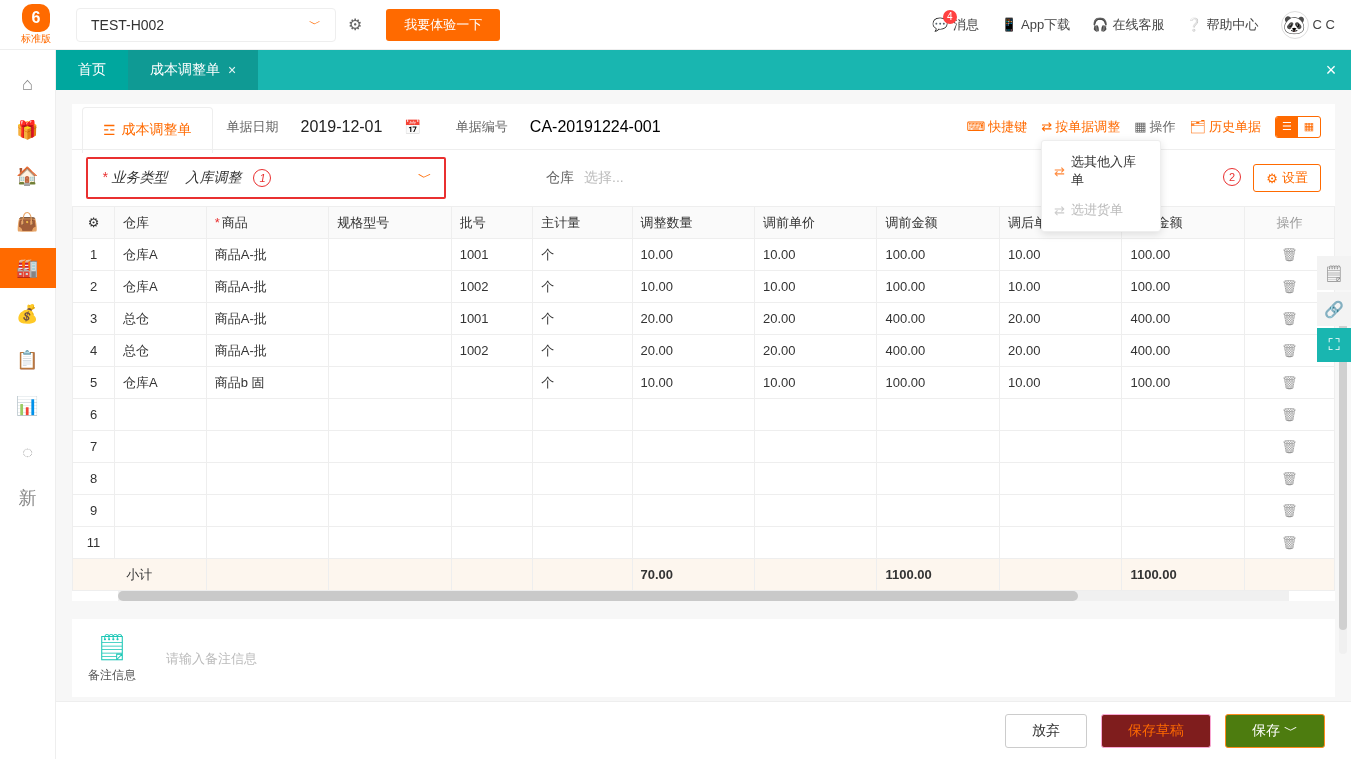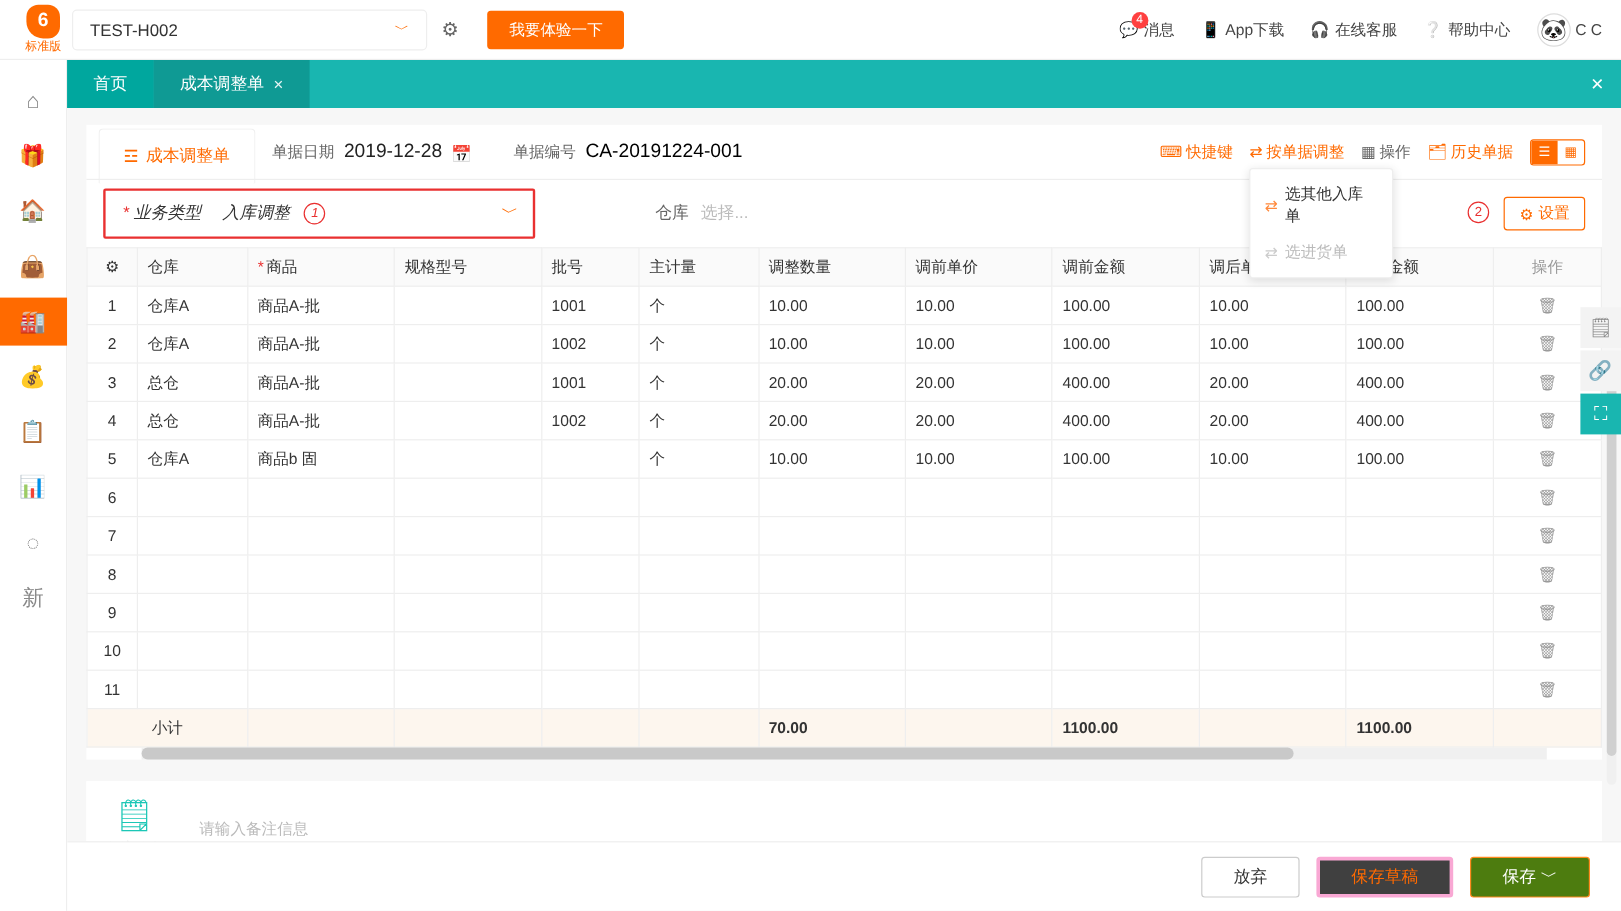--- a/index.html
+++ b/index.html
@@ -3,21 +3,21 @@
 <meta charset="utf-8">
 <style>
 * { box-sizing: border-box; margin: 0; padding: 0; font-family: "Microsoft YaHei", Arial, sans-serif; }
 body { width: 1351px; height: 759px; background: #fff; font-size: 13px; color: #333; overflow: hidden; }
 
 
 .top-header { height: 50px; display: flex; align-items: center; padding: 0 16px; border-bottom: 1px solid #eee; }
 .logo-area { display:flex;flex-direction:column;align-items:center;justify-content:center;width:40px; }
 .logo-icon { width: 28px; height: 28px; background: #ff6a00; border-radius: 10px 10px 10px 14px; display:flex;align-items:center;justify-content:center;color:#fff;font-weight:bold;font-size:16px;}
 .logo-sub { font-size: 10px; color: #ff6a00; }
-.org-select { margin-left: 4px; display:flex;align-items:center;border:1px solid #eee;border-radius:4px;height:34px;padding:0 14px;width:296px;justify-content:space-between;}
+.org-select { margin-left: 20px; display:flex;align-items:center;border:1px solid #eee;border-radius:4px;height:34px;padding:0 14px;width:260px;justify-content:space-between;}
 .org-name { font-size: 14px; color:#333;}
 .chevron { color:#ff6a00; font-size:12px;}
 .gear-btn { margin-left: 12px; color:#666;font-size:16px;cursor:pointer;}
 .trial-btn { margin-left: 24px; background:#ff6a00;color:#fff;border:none;border-radius:3px;height:32px;padding:0 18px;font-size:13px;cursor:pointer;}
 .top-spacer { flex:1; }
 .top-actions { display:flex;align-items:center;gap:22px; }
 .top-act { display:flex;align-items:center;color:#444;font-size:13px;gap:4px;cursor:pointer;position:relative;}
 .msg-badge { position:absolute;top:-6px;left:10px;background:#ff4040;color:#fff;font-size:10px;border-radius:8px;padding:0 4px;min-width:14px;text-align:center;line-height:14px;}
 .avatar { width:28px;height:28px;border-radius:50%;background:#fff;border:1px solid #ddd;display:flex;align-items:center;justify-content:center;font-size:18px;}
 
@@ -32,21 +32,21 @@
 .tab.home { background:#00a79e;}
 .tab.active { background:#0f9a94;}
 .tab .close { font-size:14px;opacity:0.9;}
 .tabs-close-all { margin-left:auto;width:40px;text-align:center;color:#fff;font-size:18px;cursor:pointer;}
 
 
 .main { position:absolute;left:56px;right:0;top:90px;bottom:0;background:#f7f7f7;padding:14px 16px 0 16px;overflow:hidden;}
 .card { background:#fff; }
 .doc-header { display:flex;align-items:center;height:46px;border-bottom:1px solid #eee;padding:0 14px 0 0;gap:14px;}
 .doc-title-tab { height:46px;border:1px solid #eee;border-bottom:none;border-top-left-radius:4px;border-top-right-radius:4px;padding:0 20px;display:flex;align-items:center;color:#ff6a00;gap:6px;margin-left:10px;margin-top:6px;font-size:14px;}
-.doc-meta { display:flex;align-items:flex-end;gap:8px;color:#666;font-size:13px;}
+.doc-meta { display:flex;align-items:center;gap:22px;color:#666;font-size:13px;}
 .doc-meta .date { font-size:16px;color:#222;}
 .cal-icon { color:#ff6a00;font-size:14px;}
 .doc-meta .code { font-size:16px;color:#000000;}
 .header-spacer { flex:1; }
 .header-acts { display:flex;align-items:center;gap:14px;font-size:13px;}
 .header-act { display:flex;align-items:center;gap:3px;color:#ff6a00;cursor:pointer;}
 .header-act.plain { color:#666;}
 .view-toggle { display:flex;border:1px solid #ff6a00;border-radius:3px;overflow:hidden;height:22px;}
 .view-toggle div { width:22px;display:flex;align-items:center;justify-content:center;font-size:11px;}
 .view-toggle .on { background:#ff6a00;color:#fff;}
@@ -90,21 +90,21 @@
 .remark-left { width:80px;display:flex;flex-direction:column;align-items:center;justify-content:center;gap:4px;background:#fff;}
 .remark-icon { font-size:26px;color:#1cc7b6;}
 .remark-left .lbl { font-size:12px;color:#555;}
 .remark-input { flex:1;border:none;outline:none;padding:14px;font-size:13px;color:#333;background:#fff;}
 .remark-input::placeholder { color:#bbb;}
 
 
 .footer { position:absolute;left:0;right:0;bottom:0;height:58px;background:#fff;border-top:1px solid #eee;display:flex;align-items:center;justify-content:flex-end;padding:14px 26px;gap:14px;}
 .f-btn { height:34px;padding:0 26px;border-radius:3px;font-size:14px;cursor:pointer;display:flex;align-items:center;gap:4px;}
 .f-cancel { background:#fff;border:1px solid #ccc;color:#333;}
-.f-draft { background:#404040;border:3px solid #f9a8d4;color:#ff6a00;}
+.f-draft { background:#7f1d1d;border:1px solid #f9a8d4;color:#ff6a00;}
 .f-save { background:#4d7c0f;border:1px solid #ff8a1e;color:#fff;}
 
 
 .side-float { position:absolute;right:0;top:256px;width:34px;display:flex;flex-direction:column;gap:2px;}
 .side-btn { width:34px;height:34px;background:#f3f3f3;display:flex;align-items:center;justify-content:center;color:#888;font-size:16px;}
 .side-btn.active { background:#19b6b0;color:#fff;}
 
 
 .vscroll { position:absolute;right:4px;top:230px;width:8px;height:334px;background:#f0f0f0;border-radius:4px;}
 .vscroll .thumb { position:absolute;top:0;width:8px;height:310px;background:#d0d0d0;border-radius:4px;}
@@ -175,21 +175,21 @@
 
 <div class="main">
   <div class="card" style="position:relative;">
     <div class="doc-header">
       <div class="doc-title-tab">
         <span>☲</span>
         <span>成本调整单</span>
       </div>
       <div class="doc-meta">
         <span>单据日期</span>
-        <span class="date">2019-12-28</span>
+        <span class="date">2019-12-01</span>
         <span class="cal-icon">📅</span>
       </div>
       <div class="doc-meta" style="margin-left:20px;">
         <span>单据编号</span>
         <span class="code">CA-20191224-001</span>
       </div>
       <div class="header-spacer"></div>
       <div class="header-acts">
         <div class="header-act">
             <span>⌨</span>
@@ -380,34 +380,20 @@
               <td></td>
               <td></td>
               <td></td>
               <td></td>
               <td></td>
               <td></td>
               <td></td>
               <td class="op">🗑</td>
             </tr>
             <tr>
-              <td class="idx">10</td>
-              <td></td>
-              <td></td>
-              <td></td>
-              <td></td>
-              <td></td>
-              <td></td>
-              <td></td>
-              <td></td>
-              <td></td>
-              <td></td>
-              <td class="op">🗑</td>
-            </tr>
-            <tr>
               <td class="idx">11</td>
               <td></td>
               <td></td>
               <td></td>
               <td></td>
               <td></td>
               <td></td>
               <td></td>
               <td></td>
               <td></td>

